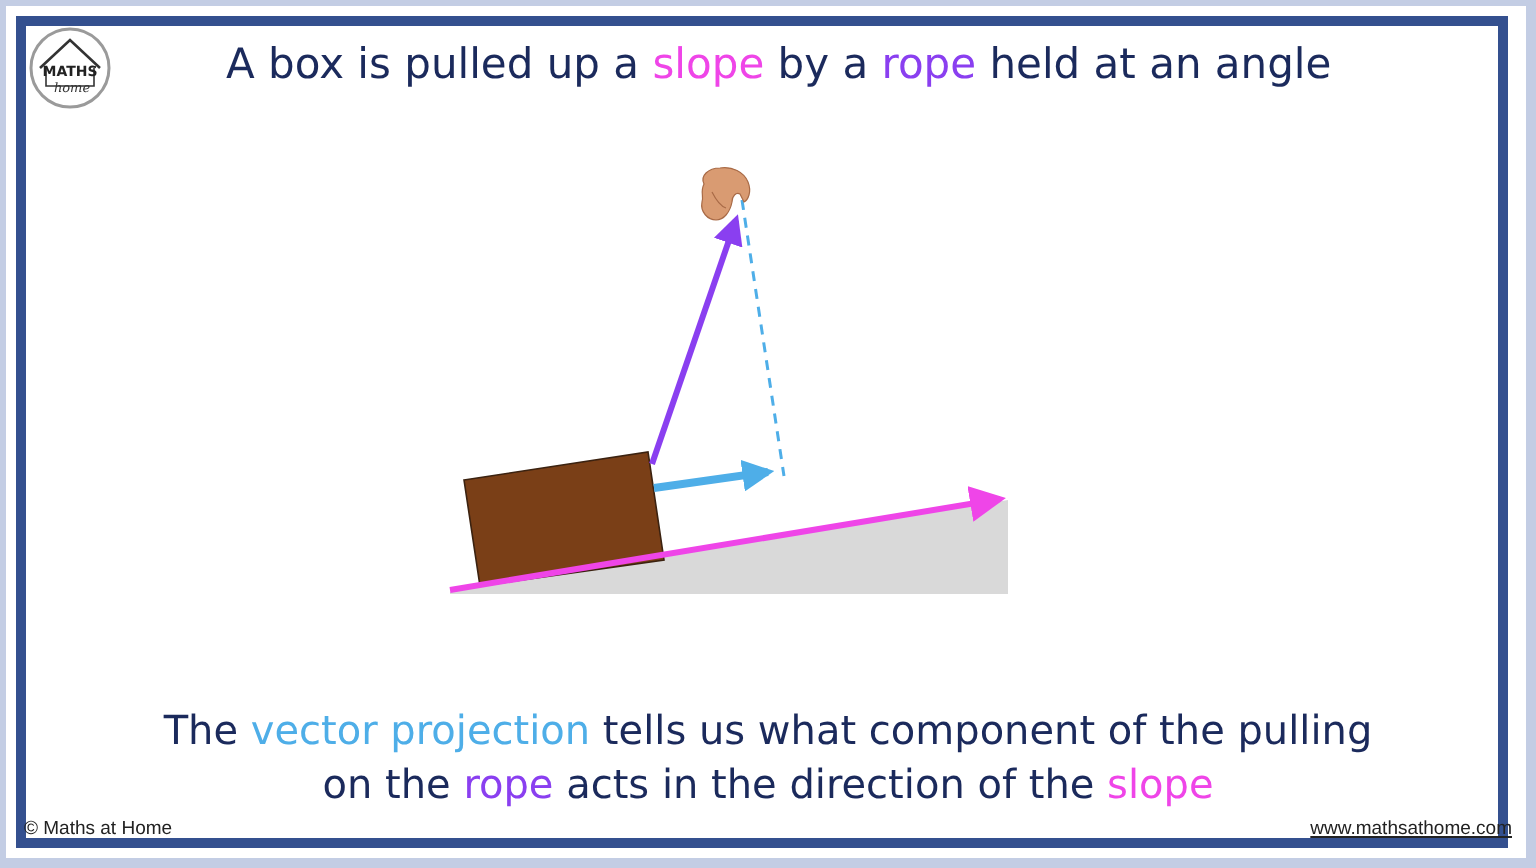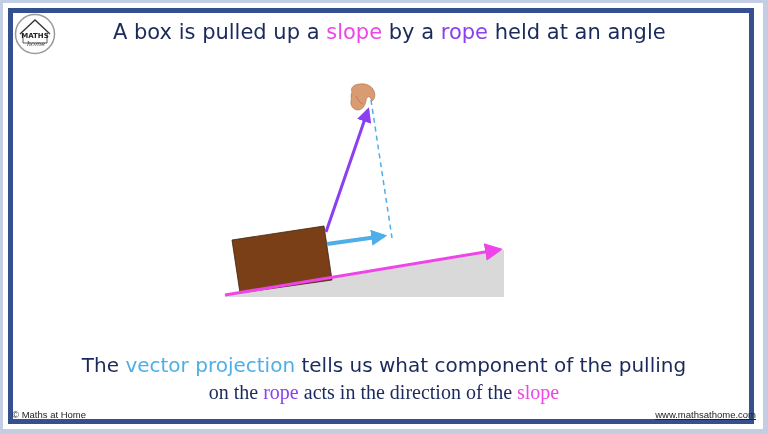--- a/index.html
+++ b/index.html
@@ -30,21 +30,21 @@
   }
   .pink { color: #ef45e8; }
   .purple { color: #8a3ff0; }
   .lightblue { color: #4eaee8; }
   .diagram { position: absolute; left: 0; top: 0; width: 768px; height: 434px; }
   .caption {
     position: absolute; left: 0; width: 768px; text-align: center;
     font-size: 20px; color: #1b2a5c; line-height: 27px;
   }
   .caption.l1 { top: 352px; }
-  .caption.l2 { top: 379px; font-family: Liberation Serif, serif; }
+  .caption.l2 { top: 379px; }
   .footer {
     position: absolute; top: 409px; font-size: 9.5px; color: #222;
     font-family: "Liberation Sans", sans-serif;
   }
   .footer.left { left: 12px; }
   .footer.right { right: 12px; text-decoration: underline; }
 </style>
 </head>
 <body>
 

